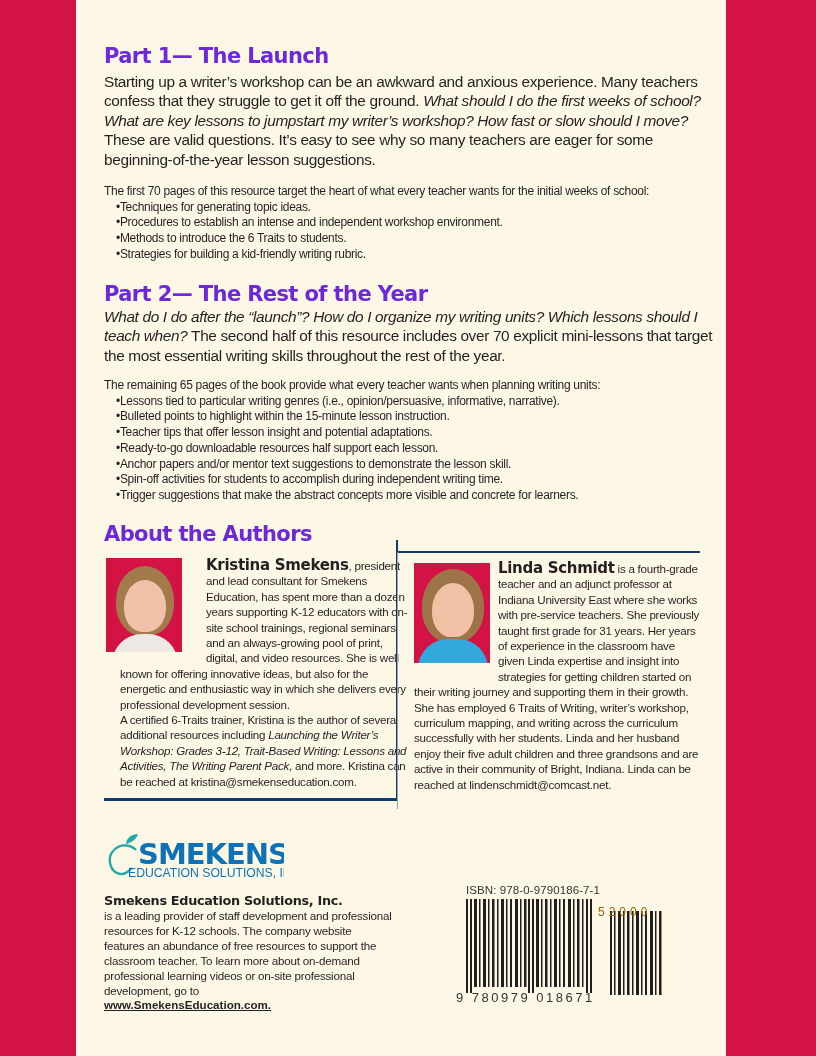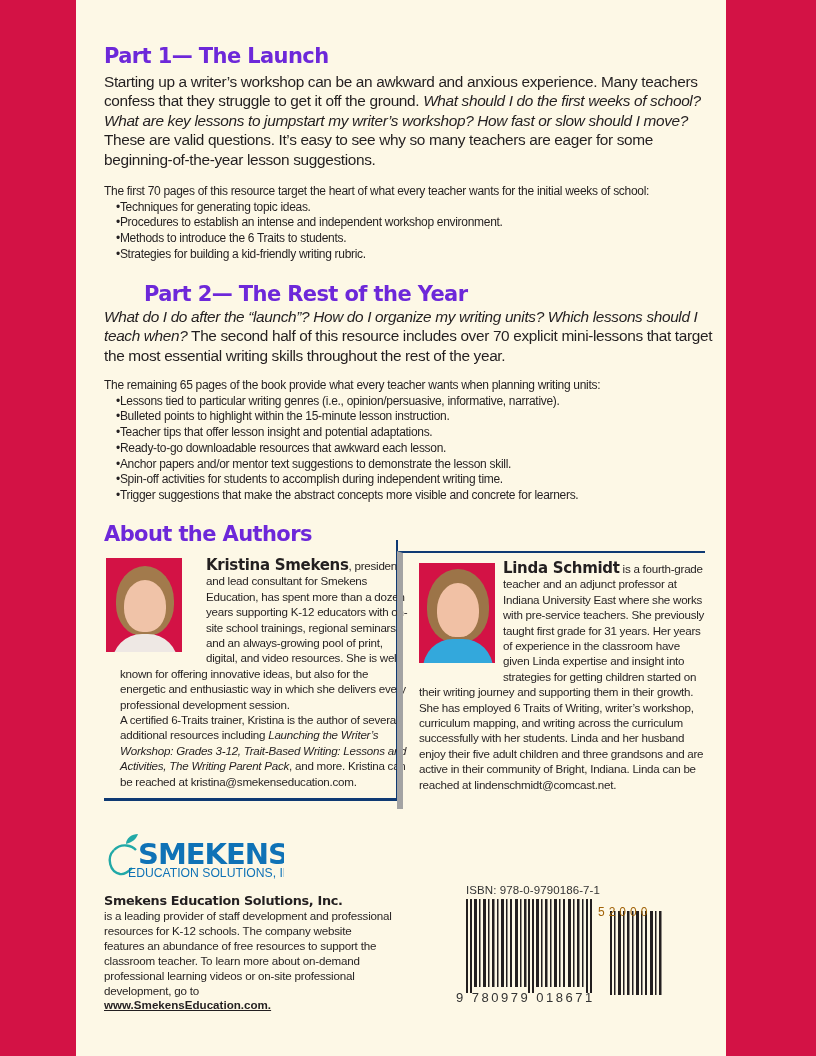--- a/index.html
+++ b/index.html
@@ -1,29 +1,29 @@
 <!DOCTYPE html>
 <html><head>
 <meta charset="utf-8">
 <style>
   html, body { margin:0; padding:0; }
   body { width:816px; height:1056px; position:relative; overflow:hidden; background:#fdf8e6; font-family:"Liberation Sans", sans-serif; color:#231f20; }
   .band-left { position:absolute; left:0; top:0; width:76px; height:1056px; background:#d31245; }
   .band-right { position:absolute; left:726px; top:0; width:90px; height:1056px; background:#d31245; }
   h2 { font-family:"DejaVu Sans", sans-serif; font-weight:bold; color:#6d28d9; margin:0; letter-spacing:-0.6px; }
   .h-part1 { position:absolute; left:104px; top:44px; font-size:21px; }
-  .h-part2 { position:absolute; left:104px; top:282px; font-size:21px;margin-left:40px; }
+  .h-part2 { position:absolute; left:104px; top:282px; font-size:21px; }
   .h-authors { position:absolute; left:104px; top:522px; font-size:21px; }
   .lead { position:absolute; left:104px; width:620px; font-size:15.4px; line-height:19.4px; letter-spacing:-0.35px; }
   .lead em { font-style:italic; }
   .small { position:absolute; left:104px; width:620px; font-size:12px; line-height:15.7px; letter-spacing:-0.3px; }
   .small ul { list-style:none; margin:0; padding:0 0 0 12px; }
   .small li::before { content:"\2022 "; }
   .box-k { position:absolute; left:104px; top:540px; width:292px; height:258px; border-right:2px solid #0f3a73; border-bottom:3px solid #0f3a73; }
-  .box-l { position:absolute; left:397px; top:551px; width:302px; height:256px; border-top:2px solid #0f3a73; border-left:6px solid #a3a3a3; }
+  .box-l { position:absolute; left:397px; top:551px; width:302px; height:256px; border-top:2px solid #0f3a73; border-left:1px solid #a3a3a3; }
   .photo { position:absolute; background:#d31245; overflow:hidden; }
   .photo .head { position:absolute; border-radius:50% 50% 45% 45%; }
   .bio { font-size:11.6px; line-height:15.4px; letter-spacing:-0.25px; color:#231f20; }
   .bio .name { font-family:"DejaVu Sans", sans-serif; font-weight:bold; font-size:15px; letter-spacing:-0.3px; }
   .logo { position:absolute; left:104px; top:828px; width:180px; height:52px; }
   .company { position:absolute; left:104px; top:893px; width:290px; }
   .company .cname { font-family:"DejaVu Sans", sans-serif; font-weight:bold; font-size:12.8px; letter-spacing:-0.3px; }
   .company .cdesc { font-size:11.6px; line-height:15px; letter-spacing:-0.2px; }
   .company .url { font-weight:bold; text-decoration:underline; font-size:11.6px; }
   .isbn { position:absolute; left:466px; top:884px; font-size:11.5px; color:#333; letter-spacing:0.1px; }
@@ -50,21 +50,21 @@
 </div>
 
 <h2 class="h-part2">Part 2— The Rest of the Year</h2>
 <p class="lead" style="top:307px;margin:0;"><em>What do I do after the “launch”? How do I organize my writing units? Which lessons should I teach when?</em><span> The second half of this resource includes over 70 explicit mini-lessons that target the most essential writing skills throughout the rest of the year.</span></p>
 <div class="small" style="top:378px;">
   <div>The remaining 65 pages of the book provide what every teacher wants when planning writing units:</div>
   <ul>
     <li>Lessons tied to particular writing genres (i.e., opinion/persuasive, informative, narrative).</li>
     <li>Bulleted points to highlight within the 15-minute lesson instruction.</li>
     <li>Teacher tips that offer lesson insight and potential adaptations.</li>
-    <li>Ready-to-go downloadable resources that awkward each lesson.</li>
+    <li>Ready-to-go downloadable resources half support each lesson.</li>
     <li>Anchor papers and/or mentor text suggestions to demonstrate the lesson skill.</li>
     <li>Spin-off activities for students to accomplish during independent writing time.</li>
     <li>Trigger suggestions that make the abstract concepts more visible and concrete for learners.</li>
   </ul>
 </div>
 
 <h2 class="h-authors">About the Authors</h2>
 
 <div class="box-k">
   <div class="photo" style="left:2px;top:18px;width:76px;height:94px;">

